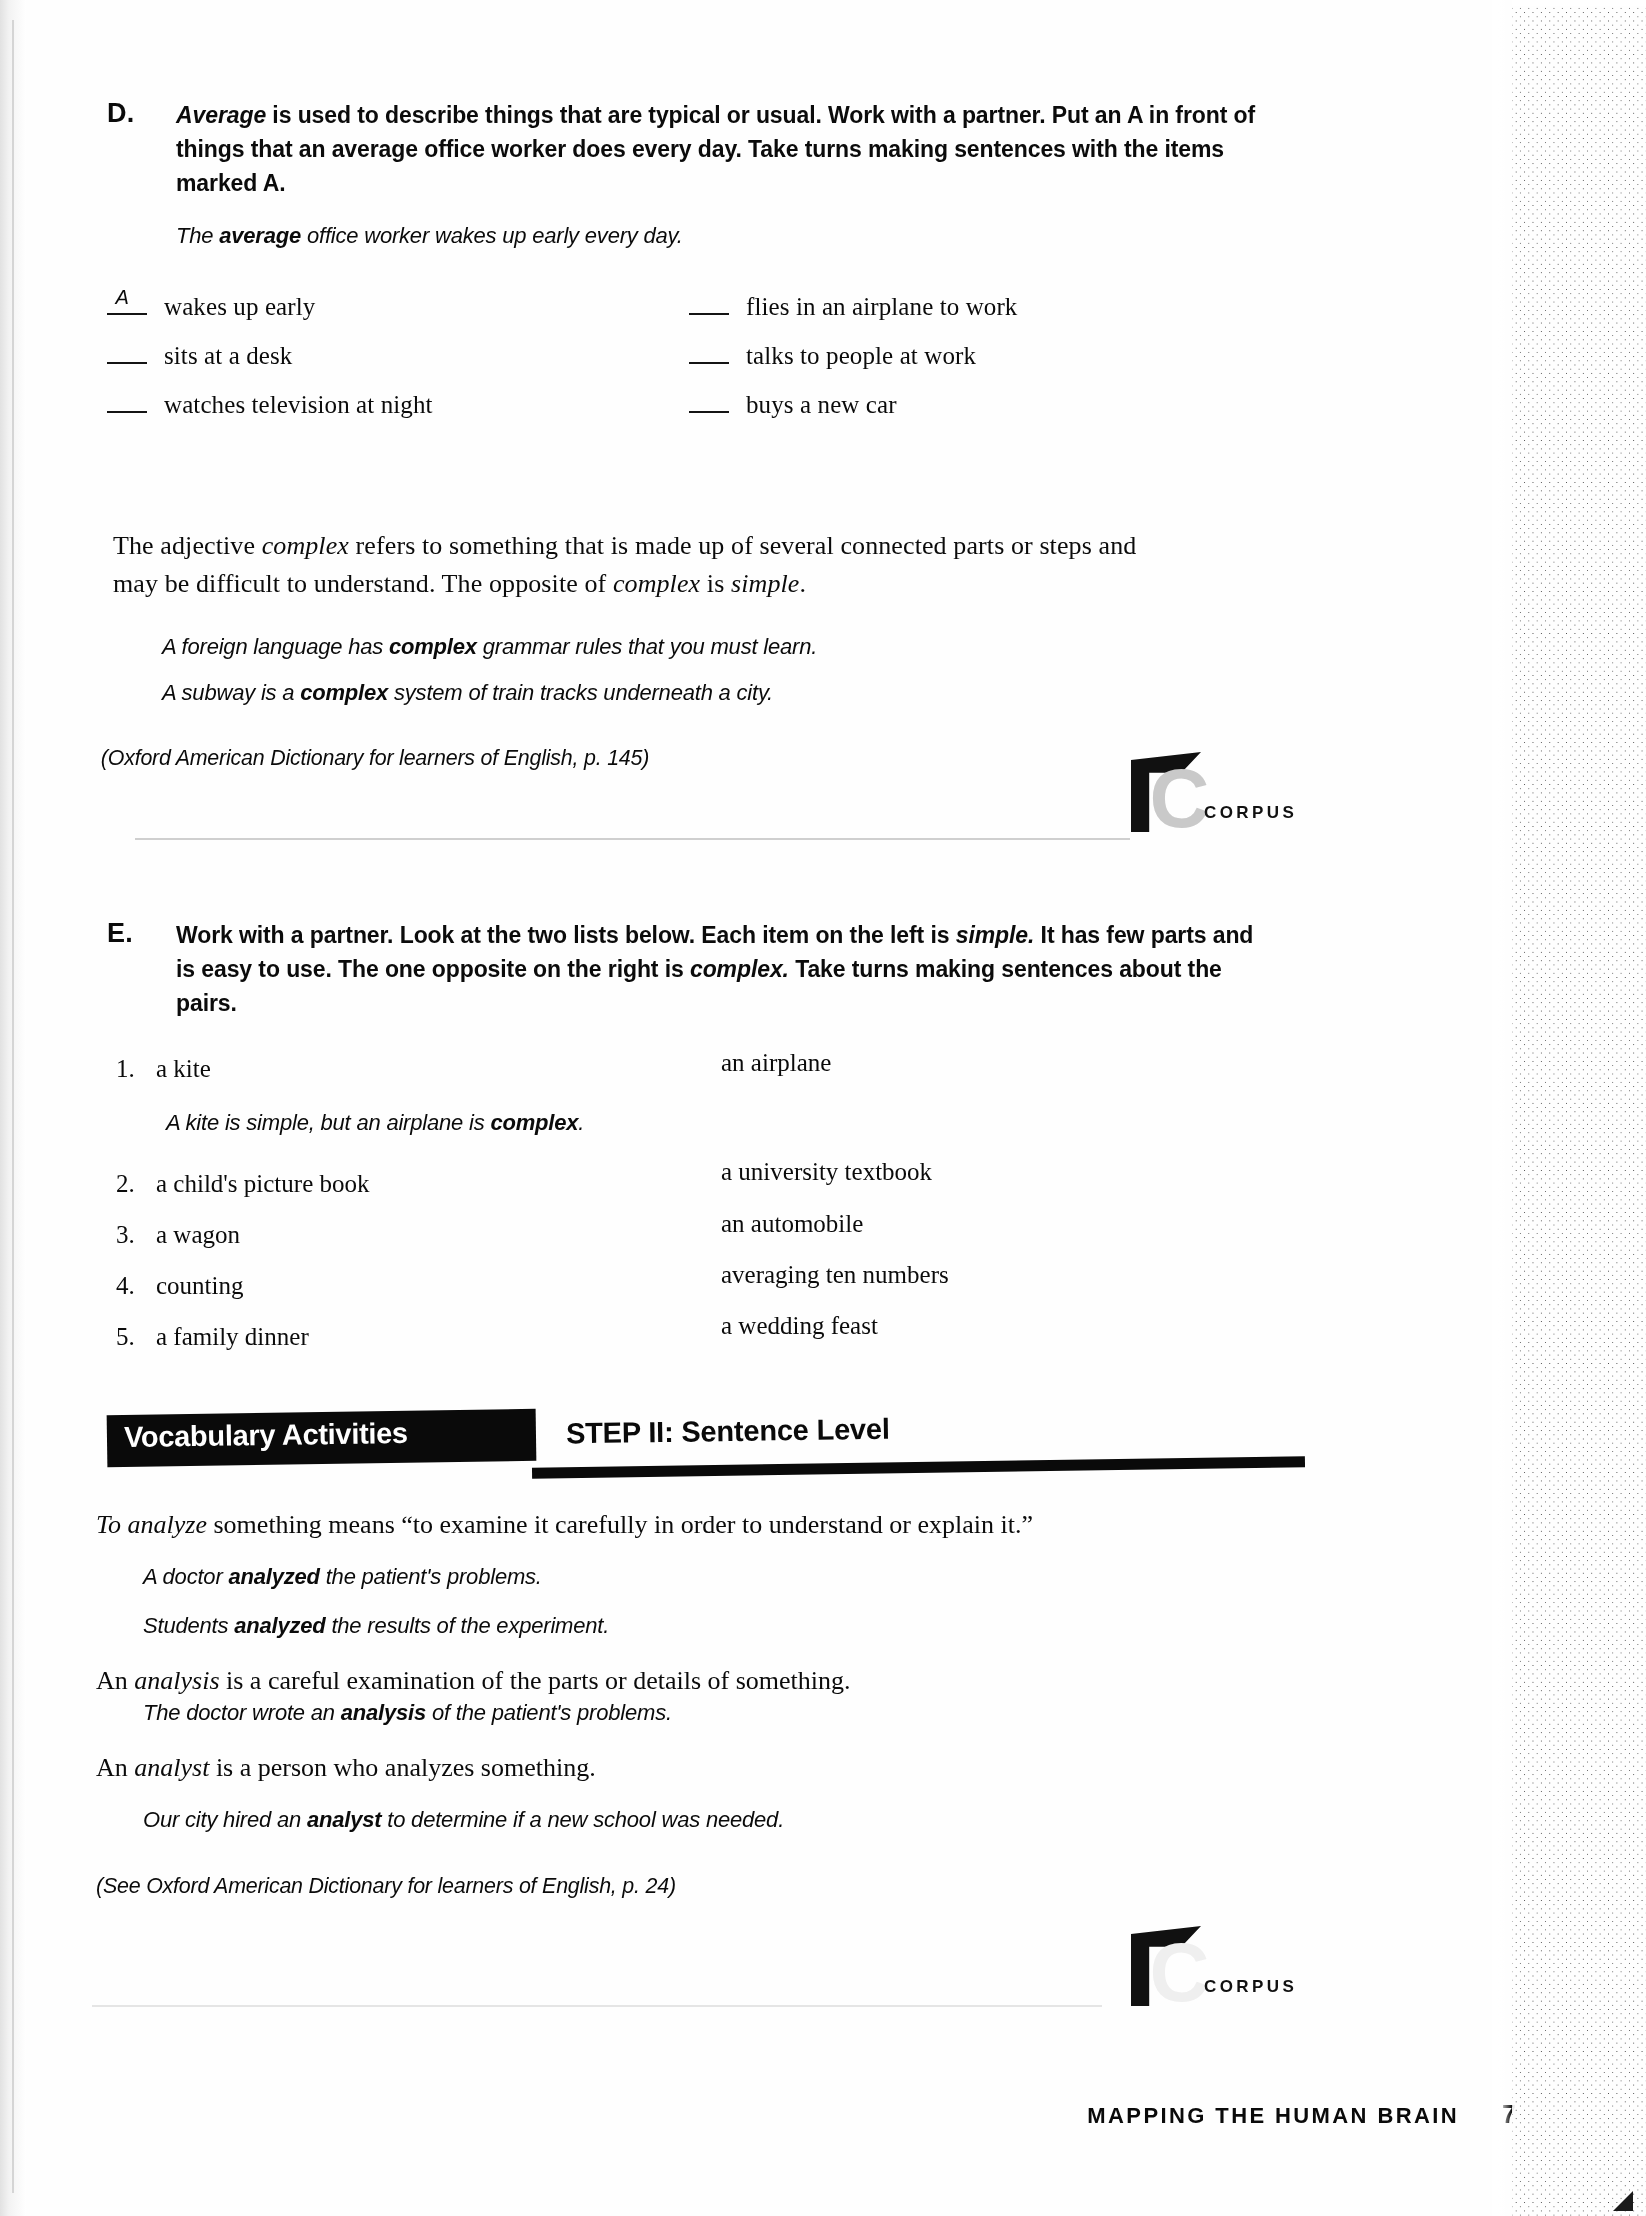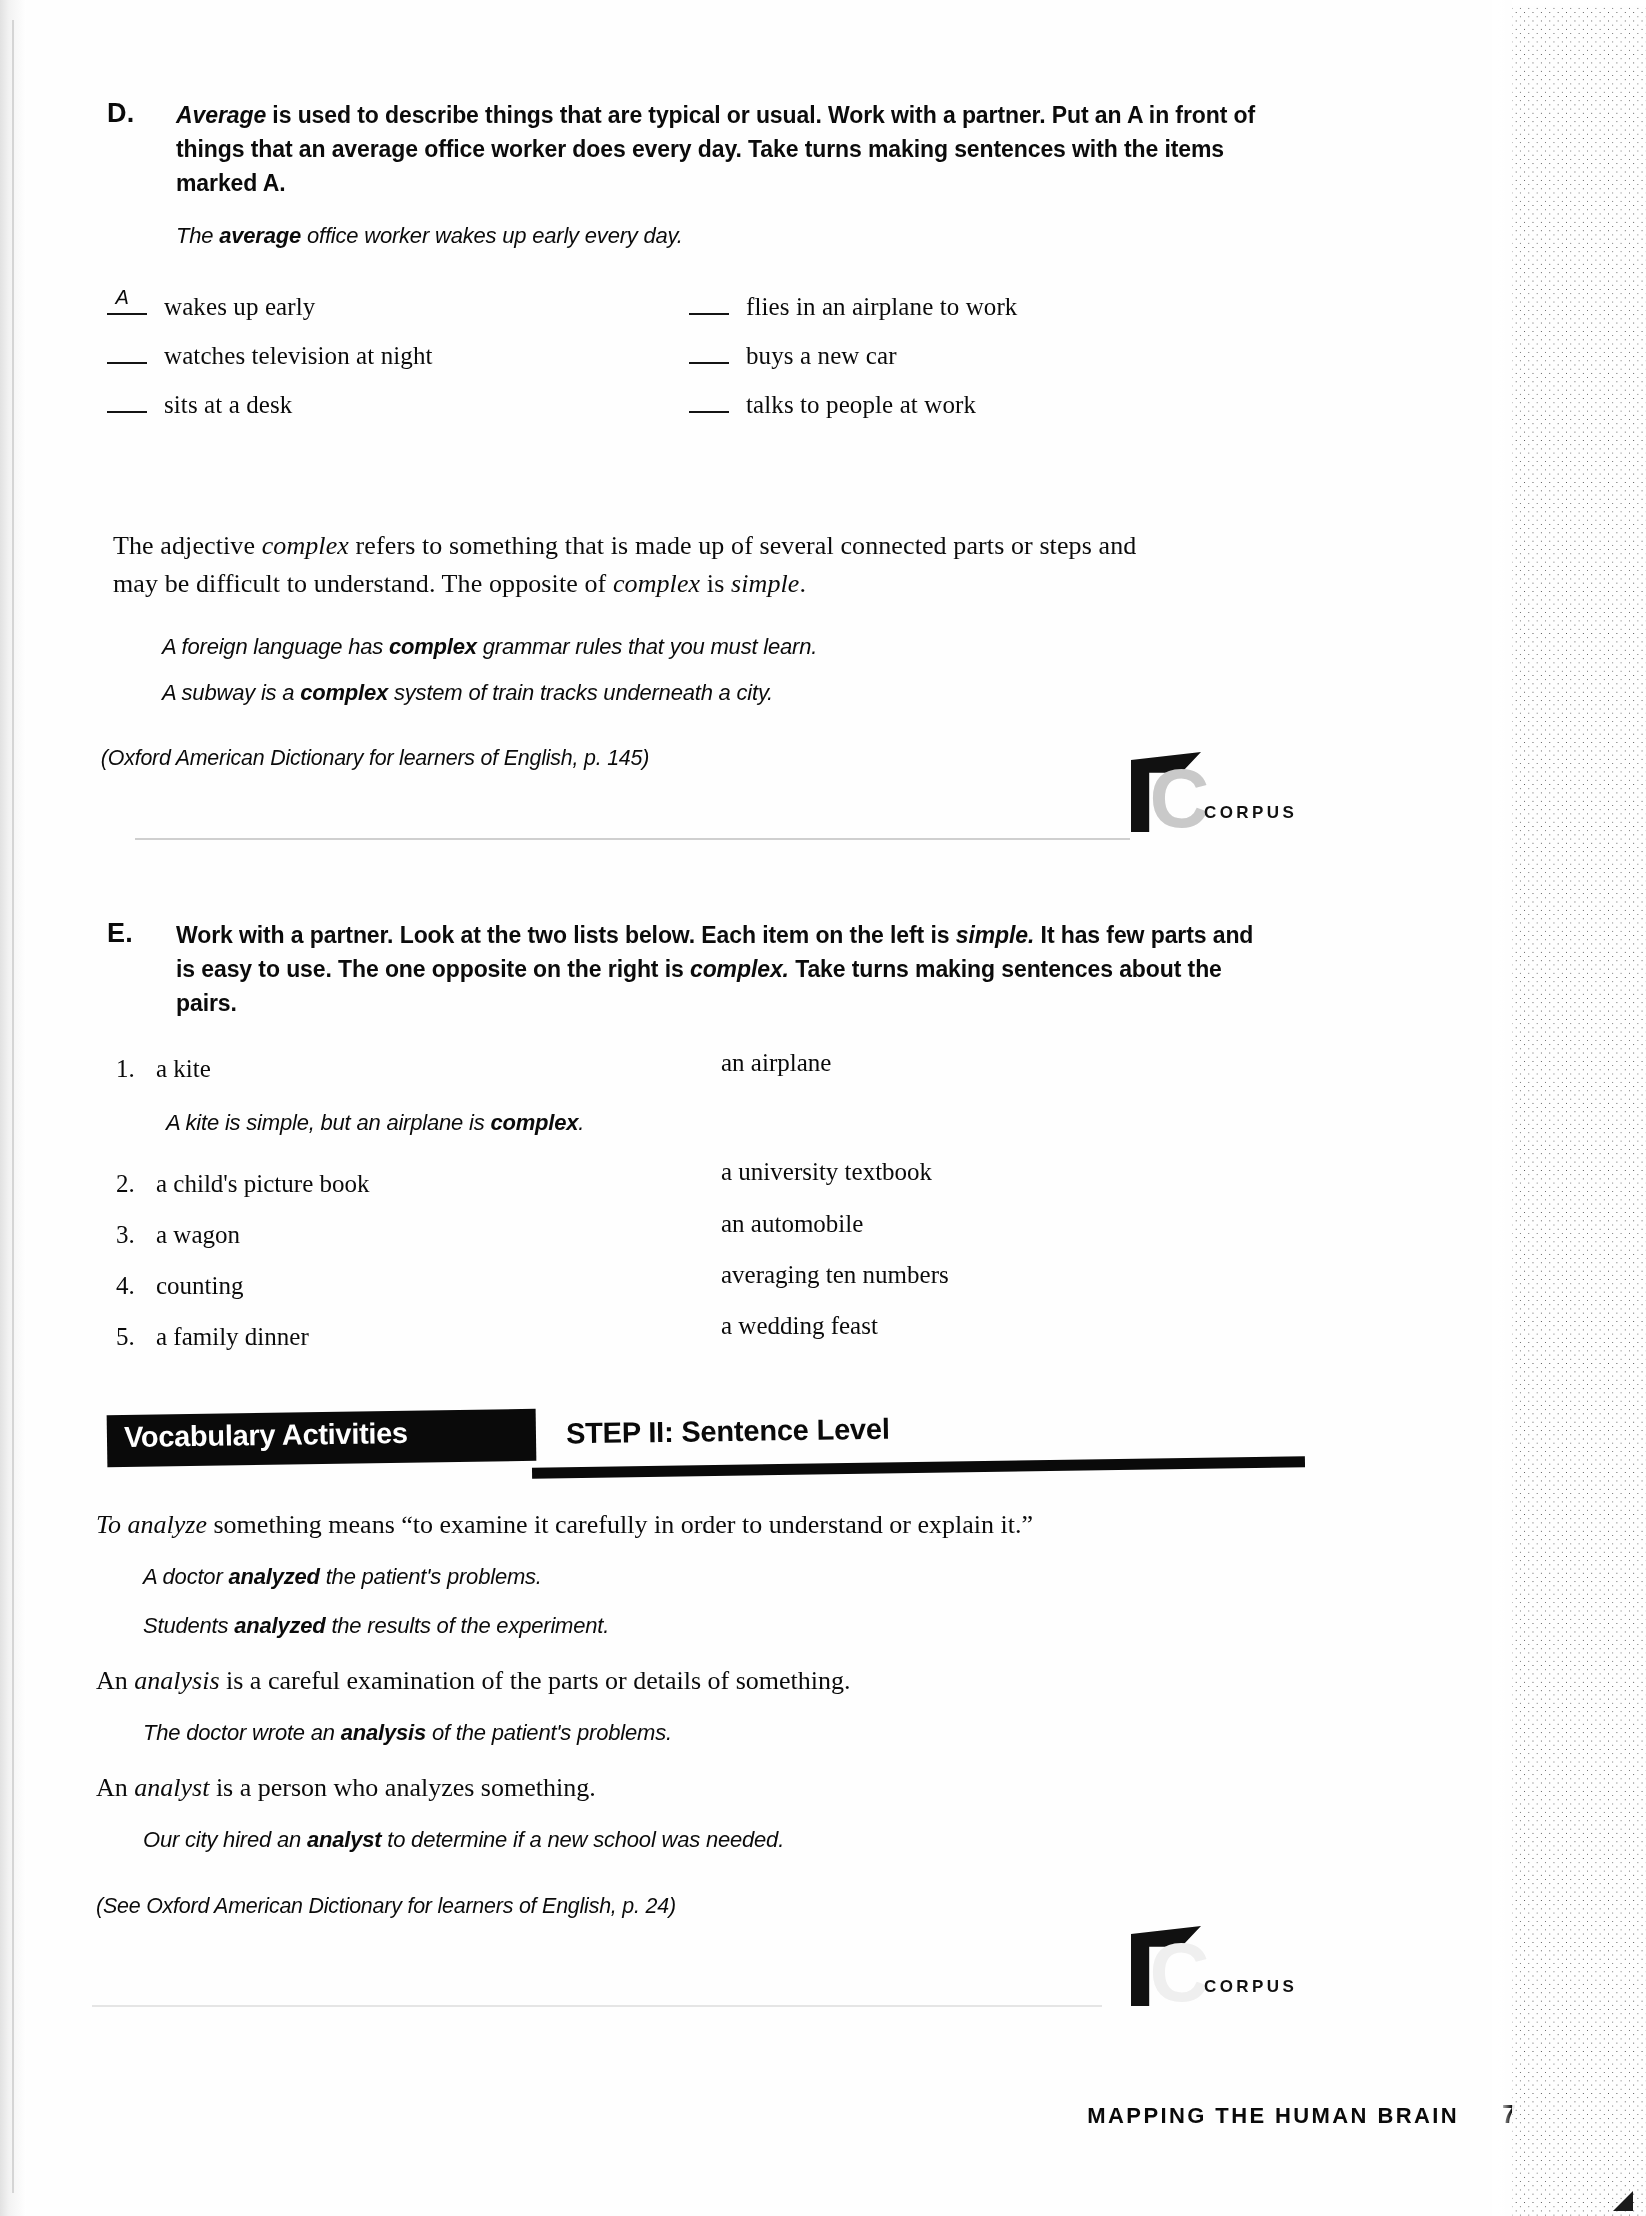--- a/index.html
+++ b/index.html
@@ -420,45 +420,45 @@
           <span class="bl-text">flies in an airplane to work</span>
         </div>
       </div>
 
 
       <div class="bl-row">
         <div class="bl-col">
           <span class="blank">
               <span class="filled"></span>
             </span>
+          <span class="bl-text">sits at a desk</span>
+        </div>
+        <div class="bl-col right">
+          <span class="blank">
+              <span class="filled"></span>
+            </span>
+          <span class="bl-text">talks to people at work</span>
+        </div>
+      </div>
+
+      <div class="bl-row">
+        <div class="bl-col">
+          <span class="blank">
+              <span class="filled"></span>
+            </span>
           <span class="bl-text">watches television at night</span>
         </div>
         <div class="bl-col right">
           <span class="blank">
               <span class="filled"></span>
             </span>
           <span class="bl-text">buys a new car</span>
         </div>
       </div>
 
-      <div class="bl-row">
-        <div class="bl-col">
-          <span class="blank">
-              <span class="filled"></span>
-            </span>
-          <span class="bl-text">sits at a desk</span>
-        </div>
-        <div class="bl-col right">
-          <span class="blank">
-              <span class="filled"></span>
-            </span>
-          <span class="bl-text">talks to people at work</span>
-        </div>
-      </div>
-
     </div>
 
     <div class="complex-block">
       <div class="def-par"><span>The adjective </span><i>complex</i><span> refers to something that is made up of several connected parts or steps and may be difficult to understand. The opposite of </span><i>complex</i><span> is </span><i>simple</i><span>.</span></div>
 
       <div class="ex-sent" style="margin-top:31px;"><span>A foreign language has </span><b>complex</b><span> grammar rules that you must learn.</span></div>
 
       <div class="ex-sent" style="margin-top:20px;"><span>A subway is a </span><b>complex</b><span> system of train tracks underneath a city.</span></div>
 
       <div class="citation" style="margin-top:40px; margin-left:-12.2px;">(Oxford American Dictionary for learners of English, p. 145)</div>
@@ -526,21 +526,21 @@
     <div class="analyze-block">
 
       <div class="az-par"><i>To analyze</i><span> something means “to examine it carefully in order to understand or explain it.”</span></div>
 
       <div class="az-ex" style="margin-top:20px;"><span>A doctor </span><b>analyzed</b><span> the patient's problems.</span></div>
 
       <div class="az-ex" style="margin-top:23px;"><span>Students </span><b>analyzed</b><span> the results of the experiment.</span></div>
 
       <div class="az-par" style="margin-top:23px;"><span>An </span><i>analysis</i><span> is a careful examination of the parts or details of something.</span></div>
 
-      <div class="az-ex" style="margin-top:20px;"><span>The doctor wrote an </span><b>analysis</b><span> of the patient's problems.</span></div>
+      <div class="az-ex" style=""><span>The doctor wrote an </span><b>analysis</b><span> of the patient's problems.</span></div>
 
       <div class="az-par" style="margin-top:23px;"><span>An </span><i>analyst</i><span> is a person who analyzes something.</span></div>
 
       <div class="az-ex" style="margin-top:20px;"><span>Our city hired an </span><b>analyst</b><span> to determine if a new school was needed.</span></div>
 
       <div class="citation" style="margin-top:41px;">(See Oxford American Dictionary for learners of English, p. 24)</div>
     </div>
 
     <div class="corpus" style="left:1131px; top:1926px;">
       <div class="flag"></div>

